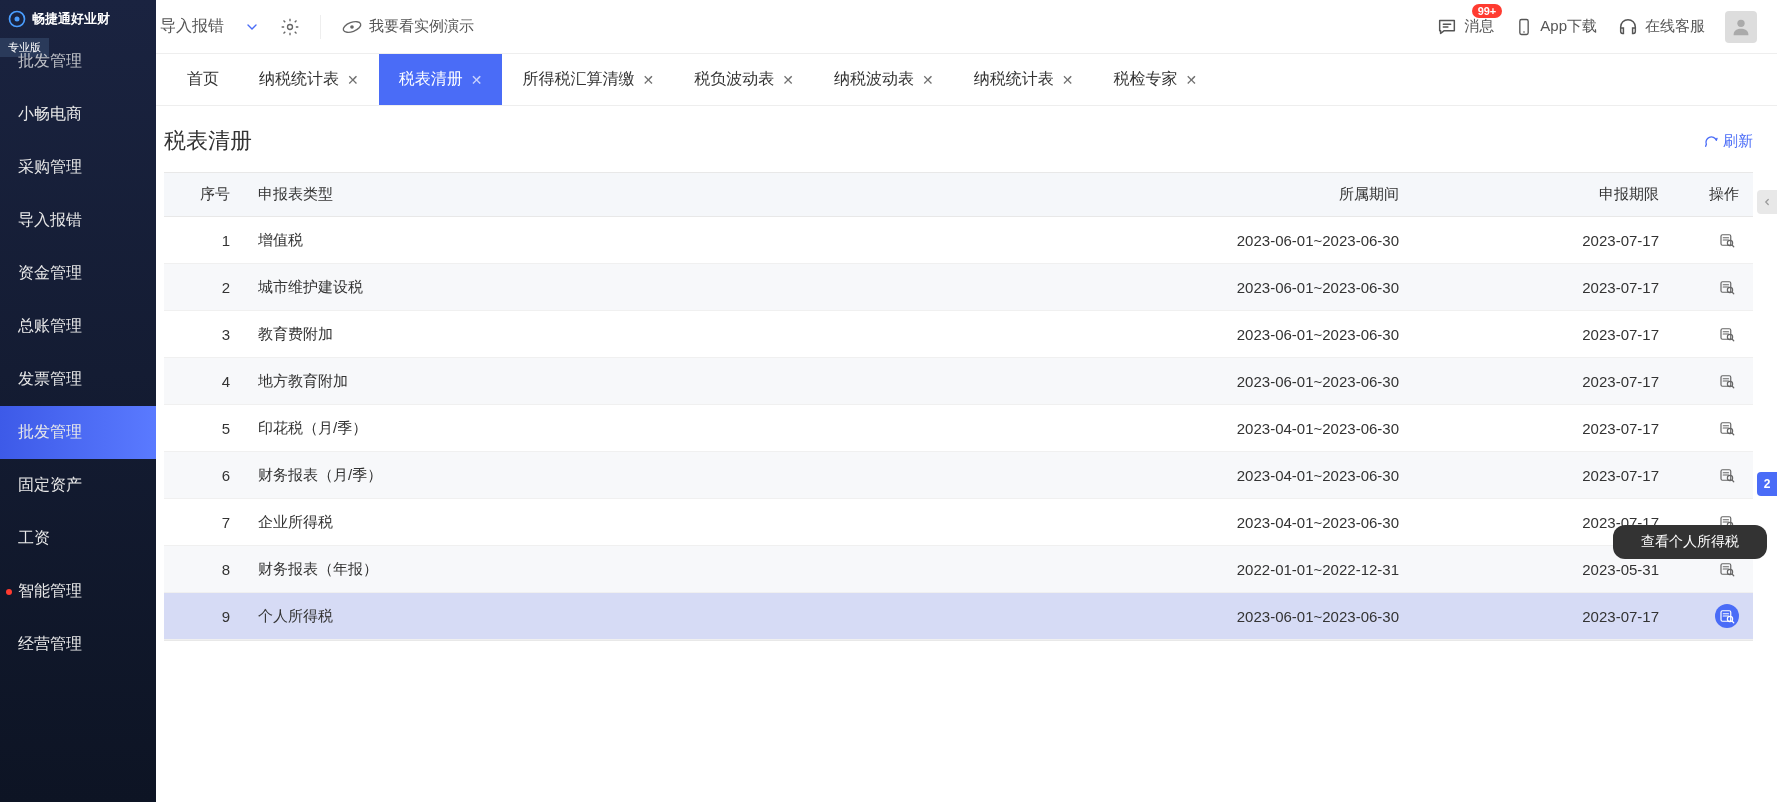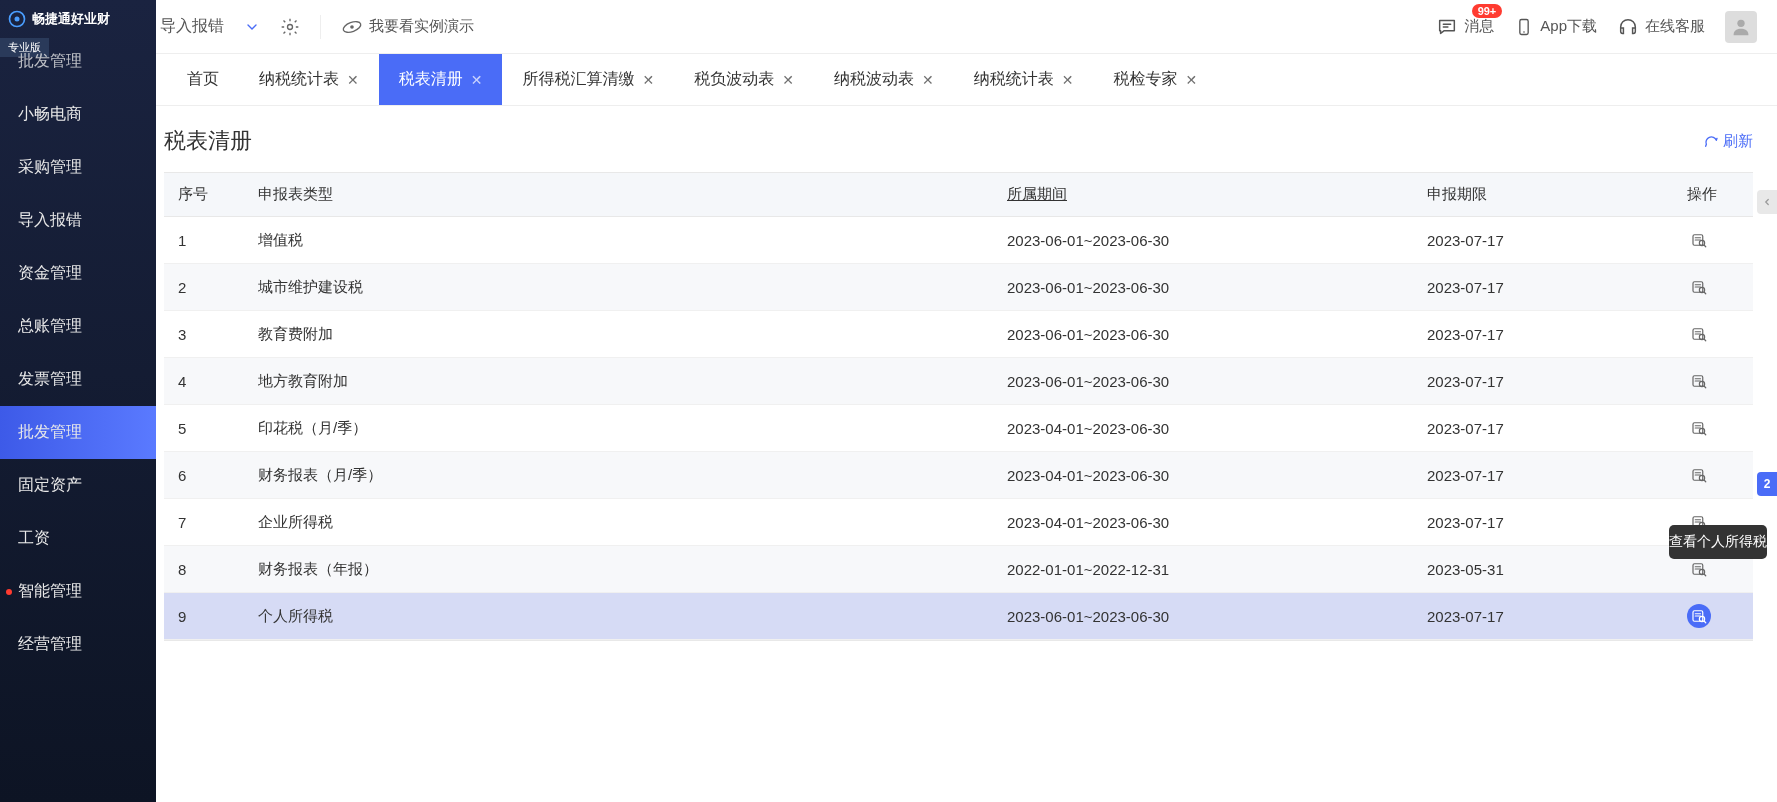--- a/index.html
+++ b/index.html
@@ -41,38 +41,38 @@
     .content { flex: 1; padding: 20px 24px; overflow: auto; position: relative; }
     .page-header { display: flex; align-items: center; margin-bottom: 16px; }
     .page-title { font-size: 22px; font-weight: 500; }
     .page-header-spacer { flex: 1; }
     .refresh-btn { display: flex; align-items: center; gap: 4px; color: #4a6cf7; cursor: pointer; font-size: 15px; }
     
     
     .table-wrap { border: 1px solid #e8e8e8; border-left: none; border-right: none; }
     table { width: 100%; border-collapse: collapse; }
     th { background: #f5f7fa; font-weight: 500; text-align: left; padding: 12px 14px; border-bottom: 1px solid #e8e8e8; font-size: 15px; }
-    th.center, td.center { text-align: left; }
+    th.center, td.center { text-align: right; }
     td { padding: 11px 14px; border-bottom: 1px solid #f0f0f0; font-size: 15px; }
     tbody tr:nth-child(even) { background: #f7f8fa; }
     tbody tr.highlight { background: #d6dbf5 !important; }
     tbody tr.highlight .action-icon-circle { background: #4a6cf7; color: #fff; }
     .action-icon-circle { width: 24px; height: 24px; border-radius: 50%; display: inline-flex; align-items: center; justify-content: center; color: #666; }
     
     
-    .tooltip { position: fixed; right: 10px; top: 525px; background: #333; color: #fff; padding: 8px 0; border-radius: 5px; font-size: 14px; z-index: 100; white-space: nowrap; margin-left: 16px; }
+    .tooltip { position: fixed; right: 10px; top: 525px; background: #333; color: #fff; padding: 8px 28px; border-radius: 12px; font-size: 14px; z-index: 100; white-space: nowrap; margin-left: 16px; }
     
     
     .edge-floater { position: fixed; right: 0; background: #4a6cf7; color: #fff; width: 20px; height: 24px; border-radius: 4px 0 0 4px; display: flex; align-items: center; justify-content: center; z-index: 50; }
     .edge-floater.f1 { top: 190px; background: #e8e8e8; color: #999; }
     .edge-floater.f2 { top: 472px; font-size: 12px; font-weight: 700; }
     
     .col-idx { width: 80px; }
     .col-type { width: auto; }
-    .col-period { width: 420px; text-decoration: underline; }
+    .col-period { width: 420px; }
     .col-deadline { width: 260px; }
     .col-action { width: 80px; }
     
     svg { display: block; }
   </style>
 </head>
 <body>
 
 <aside class="sidebar">
   <div class="logo-area">

